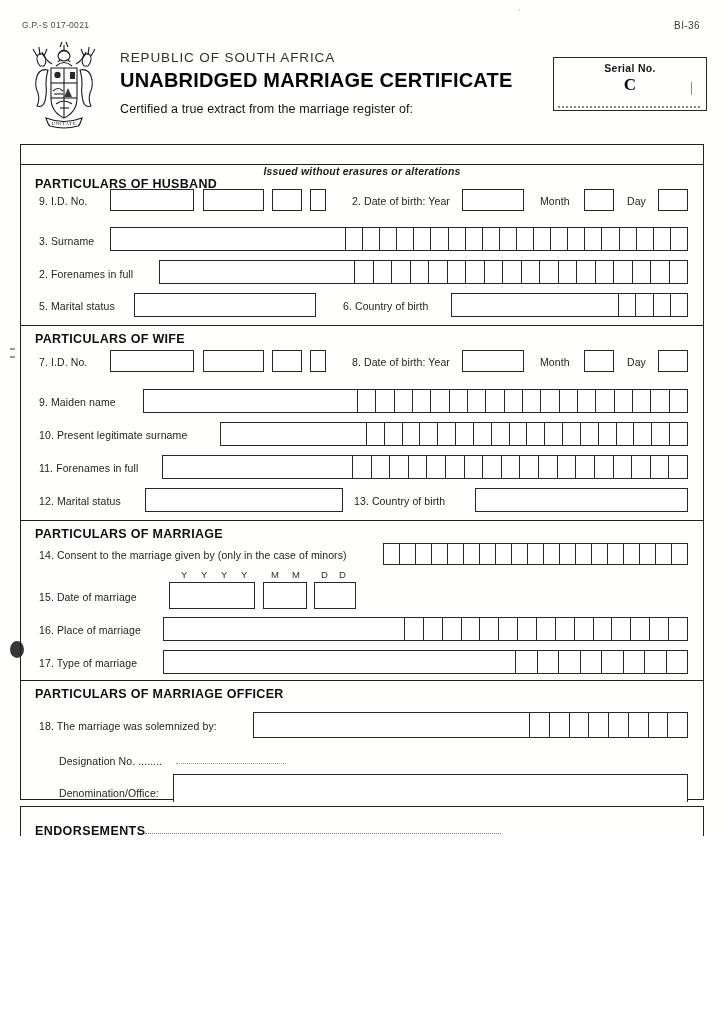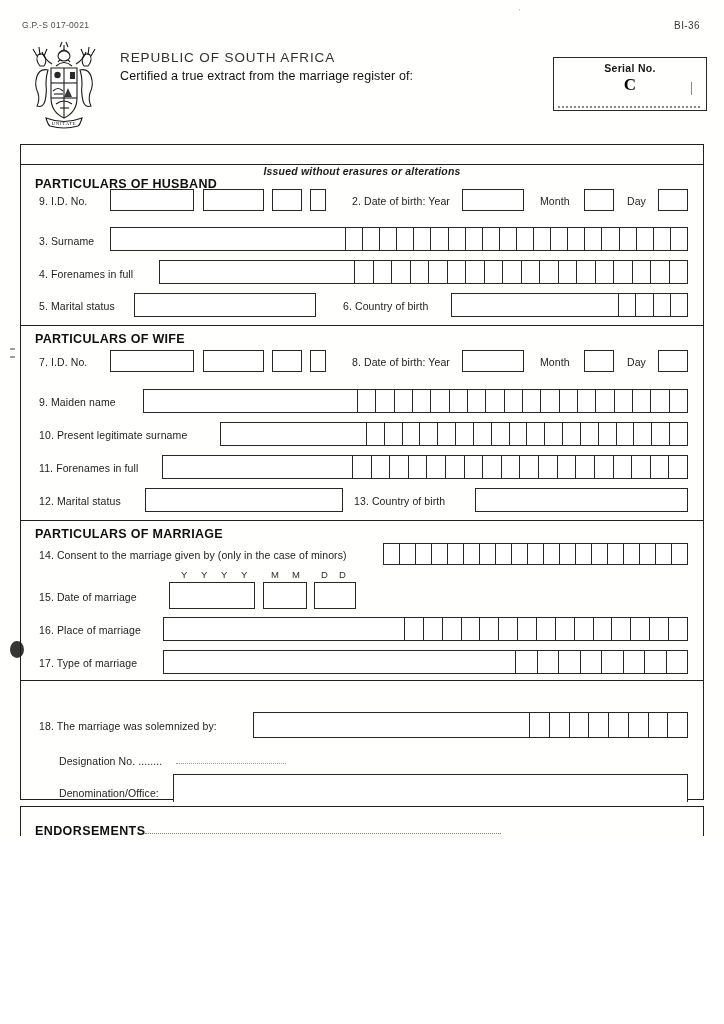--- a/index.html
+++ b/index.html
@@ -300,20 +300,21 @@
         <path d="M34 28 q-7 -4 -10 -12 M58 28 q7 -4 10 -12"></path>
 
         <path d="M28 82 q18 7 36 0 q-2 7 -4 8 q-14 4 -28 0 q-2 -1 -4 -8 z" fill="#fff"></path>
         <text x="46" y="89" font-size="5" fill="#1c1c1c" stroke="none" text-anchor="middle" font-family="Liberation Serif, serif" letter-spacing="0.6">UNITATE</text>
       </g>
     </svg>
   </div>
 
   <div class="title-block">
     <div class="t1">REPUBLIC OF SOUTH AFRICA</div>
+    <div class="t3">UNABRIDGED MARRIAGE CERTIFICATE</div>
     <div class="t4">Certified a true extract from the marriage register of:</div>
   </div>
 
   <div class="serial-box">
     <div class="serial-label">Serial No.</div>
     <div class="serial-value">C</div>
     <div class="serial-tick"></div>
     <div class="serial-underline"></div>
   </div>
 
@@ -355,21 +356,21 @@
         <i></i>
         <i></i>
         <i></i>
         <i></i>
         <i></i>
         <i></i>
         <i></i>
         <i></i>
     </div>
 
-    <div class="lbl" style="top:123px; left:18px;">4. Forenames in full</div>
+    <div class="lbl" style="top:123px; left:18px;">2. Forenames in full</div>
     <div class="comb" style="top:115px; left:138px; width:529px; height:24px;">
       <i class="openseg" style="flex:0 0 194px;"></i>
       <i></i>
         <i></i>
         <i></i>
         <i></i>
         <i></i>
         <i></i>
         <i></i>
         <i></i>
@@ -553,20 +554,21 @@
         <i></i>
         <i></i>
         <i></i>
         <i></i>
         <i></i>
         <i></i>
         <i></i>
     </div>
 
     <div class="sect-divider" style="top:535px;"></div>
+    <div class="sect-title" style="top:542px; left:14px;">PARTICULARS OF MARRIAGE OFFICER</div>
 
     <div class="lbl" style="top:575px; left:18px;">18. The marriage was solemnized by:</div>
     <div class="comb" style="top:567px; left:232px; width:435px; height:26px;">
       <i class="openseg" style="flex:0 0 275px;"></i>
       <i></i>
         <i></i>
         <i></i>
         <i></i>
         <i></i>
         <i></i>

